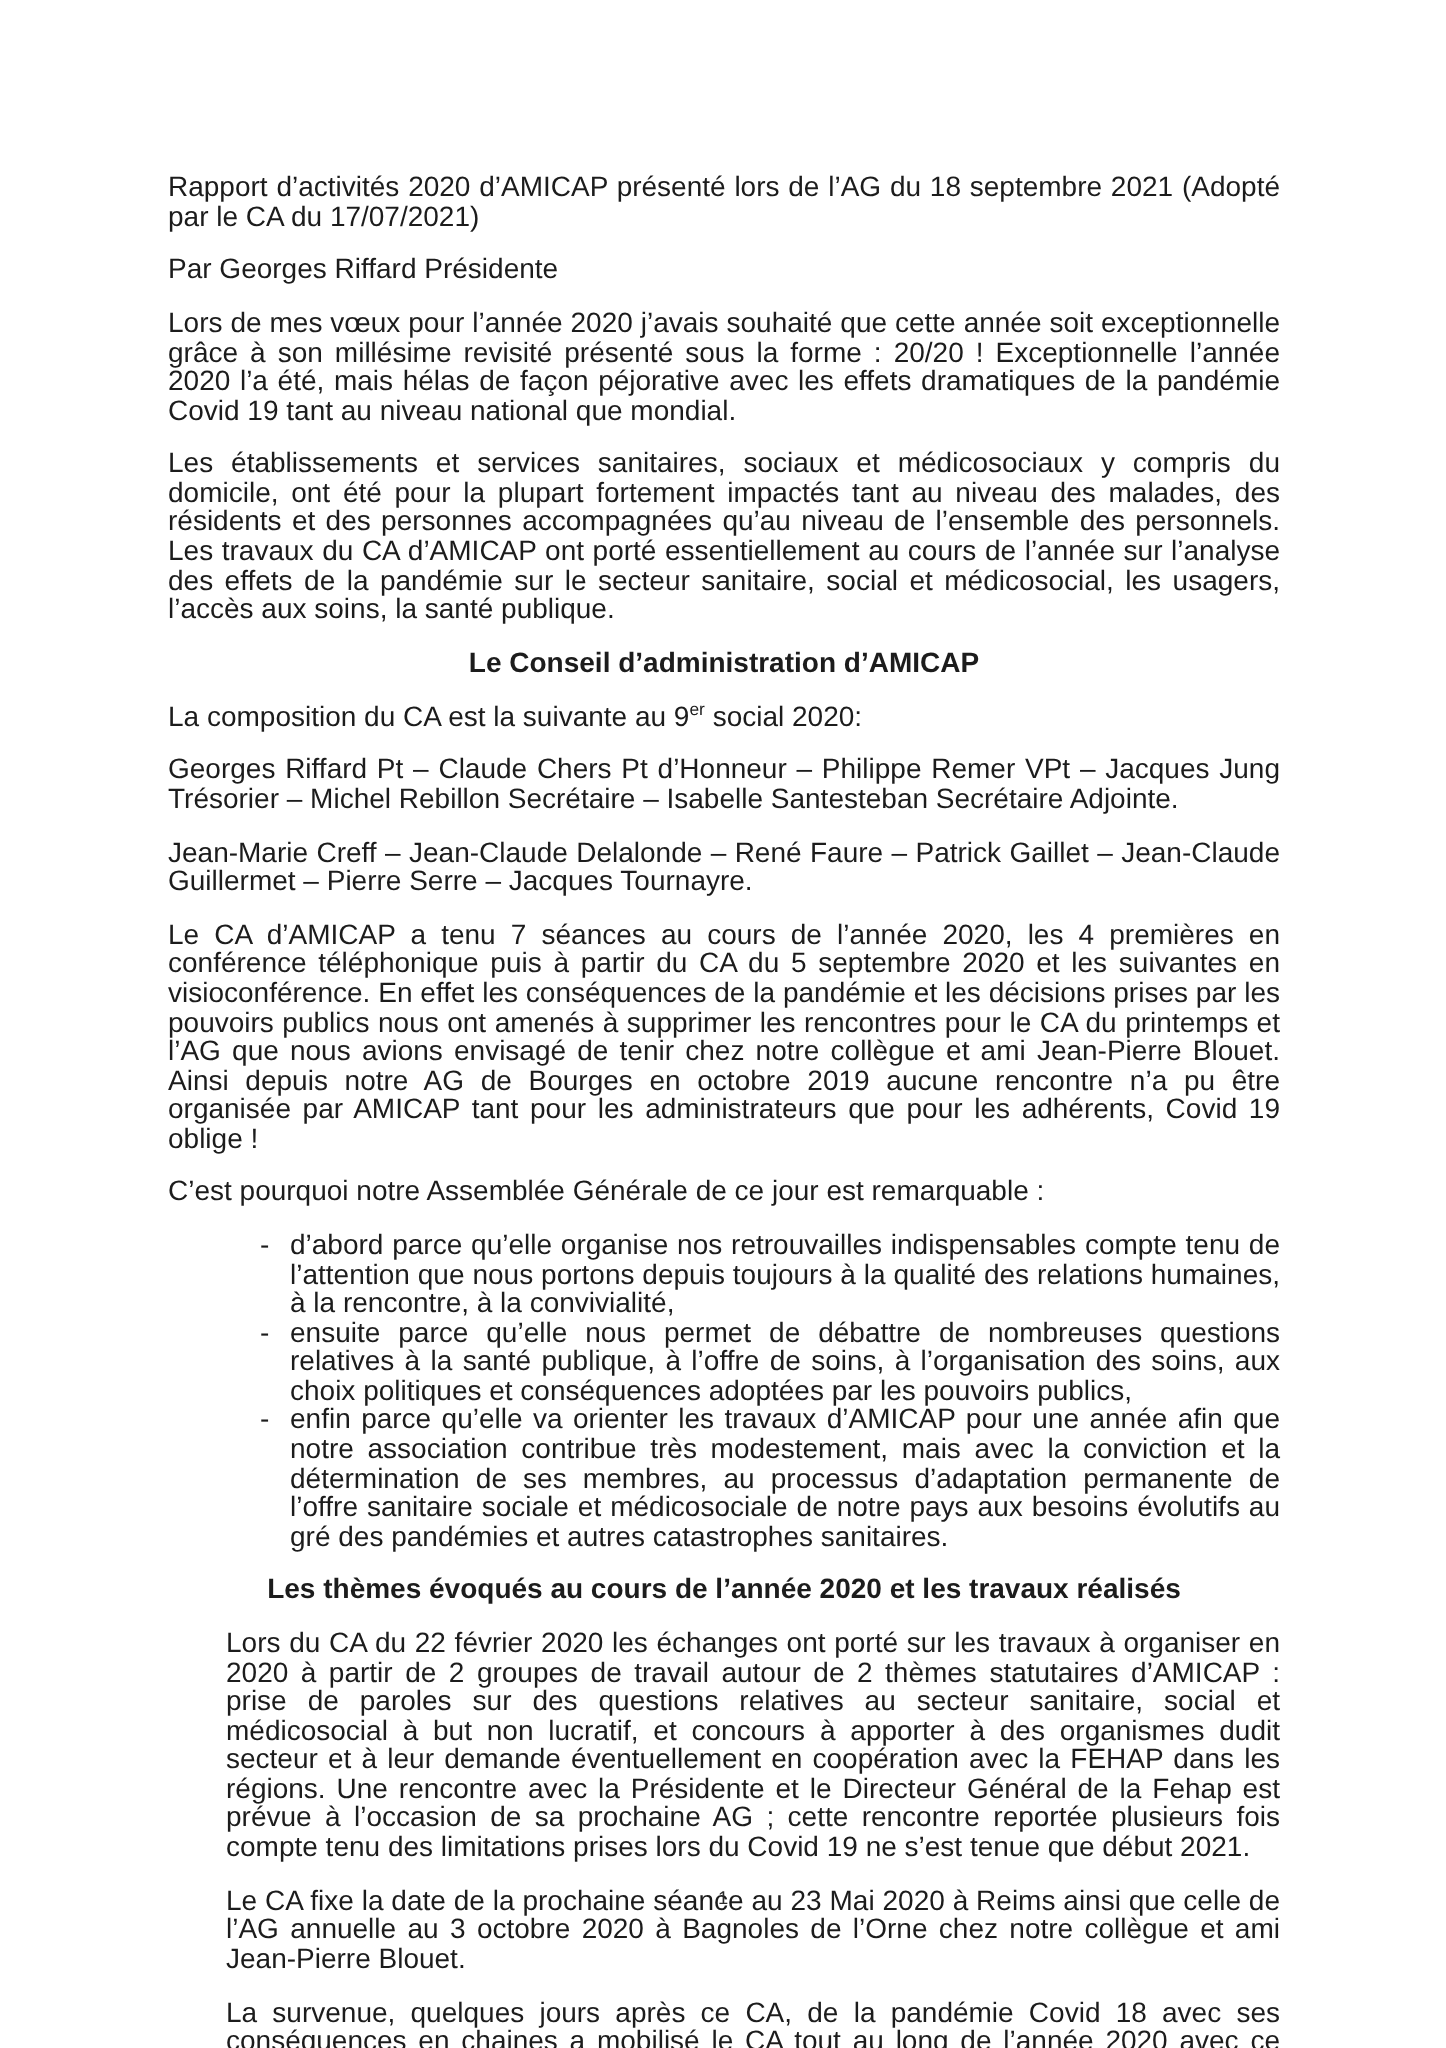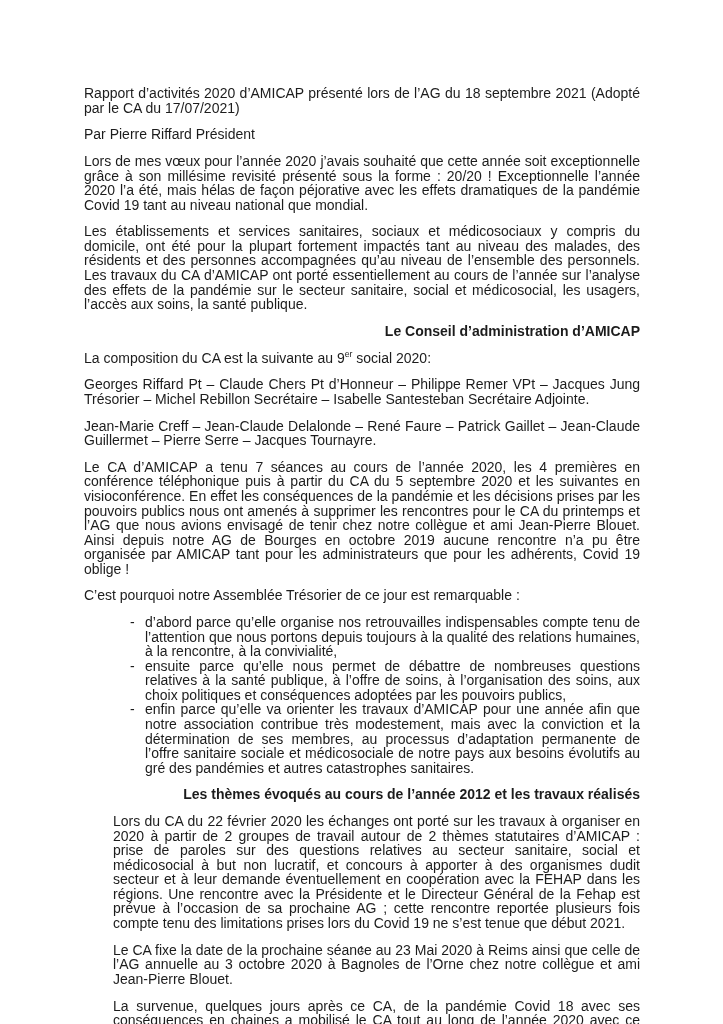--- a/index.html
+++ b/index.html
@@ -32,21 +32,21 @@
   }
   p.para {
     margin: 0 0 12.2px 0;
     text-align: justify;
     -webkit-hyphens: none;
     hyphens: none;
   }
   p.heading {
     margin: 0 0 12.2px 0;
     font-weight: bold;
-    text-align: right;
+    text-align: center;
   }
   p.indented {
     margin: 0 0 12.2px 0;
     padding-left: 29px;
     text-align: justify;
   }
   .bullet-list {
     margin: 0 0 12.2px 0;
     padding: 0;
     list-style: none;
@@ -78,46 +78,46 @@
   }
 </style>
 </head>
 <body>
 
 <div class="page">
   <div class="doc-body">
 
     <p class="para">Rapport d’activités 2020 d’AMICAP présenté lors de l’AG du 18 septembre 2021    (Adopté par le CA du 17/07/2021)</p>
 
-    <p class="para">Par Pierre Riffard Président</p>
+    <p class="para">Par Georges Riffard Présidente</p>
 
 
     <p class="para">Lors de mes vœux pour l’année 2020 j’avais souhaité que cette année soit exceptionnelle grâce à son millésime revisité présenté sous la forme : 20/20 ! Exceptionnelle l’année 2020 l’a été, mais hélas de façon péjorative avec les effets dramatiques de la pandémie Covid 19 tant au niveau national que mondial.</p>
 
     <p class="para">Les établissements et services sanitaires, sociaux et médicosociaux y compris du domicile, ont été pour la plupart fortement impactés tant au niveau des malades, des résidents et des personnes accompagnées qu’au niveau de l’ensemble des personnels.  Les travaux du CA d’AMICAP ont porté essentiellement au cours de l’année sur l’analyse des effets de la pandémie sur le secteur sanitaire, social et médicosocial, les usagers, l’accès aux soins, la santé publique.</p>
 
     <p class="heading">Le Conseil d’administration d’AMICAP</p>
 
     <p class="para"><span>La composition du CA est la suivante au 9</span><sup>er</sup><span> social 2020:</span></p>
 
     <p class="para">Georges Riffard Pt – Claude Chers Pt d’Honneur – Philippe Remer VPt – Jacques Jung Trésorier – Michel Rebillon Secrétaire – Isabelle Santesteban Secrétaire Adjointe.</p>
 
     <p class="para">Jean-Marie Creff – Jean-Claude Delalonde – René Faure – Patrick Gaillet – Jean-Claude Guillermet – Pierre Serre – Jacques Tournayre.</p>
 
     <p class="para">Le CA d’AMICAP a tenu 7 séances au cours de l’année 2020, les 4 premières en conférence téléphonique puis à partir du CA du 5 septembre 2020 et les suivantes en visioconférence. En effet les conséquences de la pandémie et les décisions prises par les pouvoirs publics nous ont amenés à supprimer les rencontres pour le CA du printemps et l’AG que nous avions envisagé de tenir chez notre collègue et ami Jean-Pierre Blouet. Ainsi depuis notre AG de Bourges en octobre 2019 aucune rencontre n’a pu être organisée par AMICAP tant pour les administrateurs  que pour les adhérents, Covid 19 oblige !</p>
 
-    <p class="para">C’est pourquoi notre Assemblée Trésorier de ce jour est remarquable :</p>
+    <p class="para">C’est pourquoi notre Assemblée Générale de ce jour est remarquable :</p>
 
     <ul class="bullet-list">
       <li><span class="dash">-</span><span>d’abord parce qu’elle organise nos retrouvailles indispensables compte tenu de l’attention que nous portons depuis toujours à la qualité des relations humaines, à la rencontre, à la convivialité,</span></li>
       <li><span class="dash">-</span><span> ensuite parce qu’elle nous permet de débattre de nombreuses questions relatives à la santé publique, à l’offre de soins, à l’organisation des soins, aux choix politiques et conséquences adoptées par les pouvoirs publics,</span></li>
       <li><span class="dash">-</span><span> enfin parce qu’elle  va orienter les travaux d’AMICAP pour une année afin que notre association contribue très modestement, mais avec la conviction et la détermination de ses membres, au processus d’adaptation permanente de l’offre sanitaire sociale et médicosociale de notre pays aux besoins évolutifs au gré des pandémies et autres catastrophes sanitaires.</span></li>
     </ul>
 
-    <p class="heading">Les thèmes évoqués au cours de l’année 2012 et les travaux réalisés</p>
+    <p class="heading">Les thèmes évoqués au cours de l’année 2020 et les travaux réalisés</p>
 
     <p class="indented">Lors du CA du 22 février 2020 les échanges ont porté sur les travaux à organiser en 2020 à partir de 2 groupes de travail autour de 2 thèmes statutaires d’AMICAP : prise de paroles sur des questions relatives au secteur sanitaire, social et médicosocial à but non lucratif, et concours à apporter à des organismes dudit secteur et à leur demande éventuellement en coopération avec la FEHAP dans les régions. Une rencontre avec la Présidente et le Directeur Général de la Fehap est prévue à l’occasion de sa prochaine AG ; cette rencontre reportée plusieurs fois compte tenu des limitations prises lors du Covid 19 ne s’est tenue que début 2021.</p>
 
     <p class="indented"> Le CA fixe la date de la prochaine séance au 23 Mai 2020 à Reims ainsi que celle de l’AG annuelle au 3 octobre 2020 à Bagnoles de l’Orne chez notre collègue et ami Jean-Pierre Blouet.</p>
 
     <p class="indented"><span>La survenue, quelques jours après ce CA, de la pandémie Covid 18 avec ses conséquences en chaines a mobilisé le CA tout au long de l’année 2020 avec ce qu’il est convenu d’appeler la 1</span><sup>ère</sup><span> et la deuxième vague et évidemment annulé les projets de rencontres en « présentiel » !</span></p>
 
   </div>
 
   <div class="page-number">1</div>

